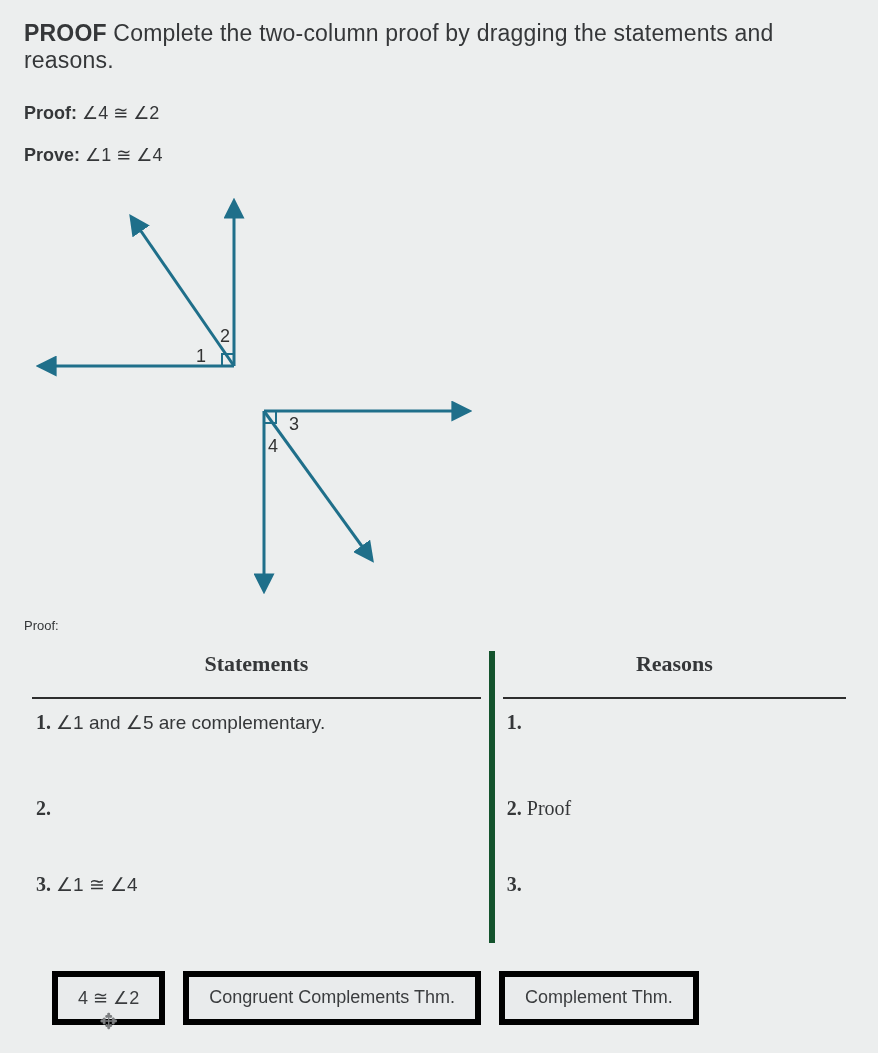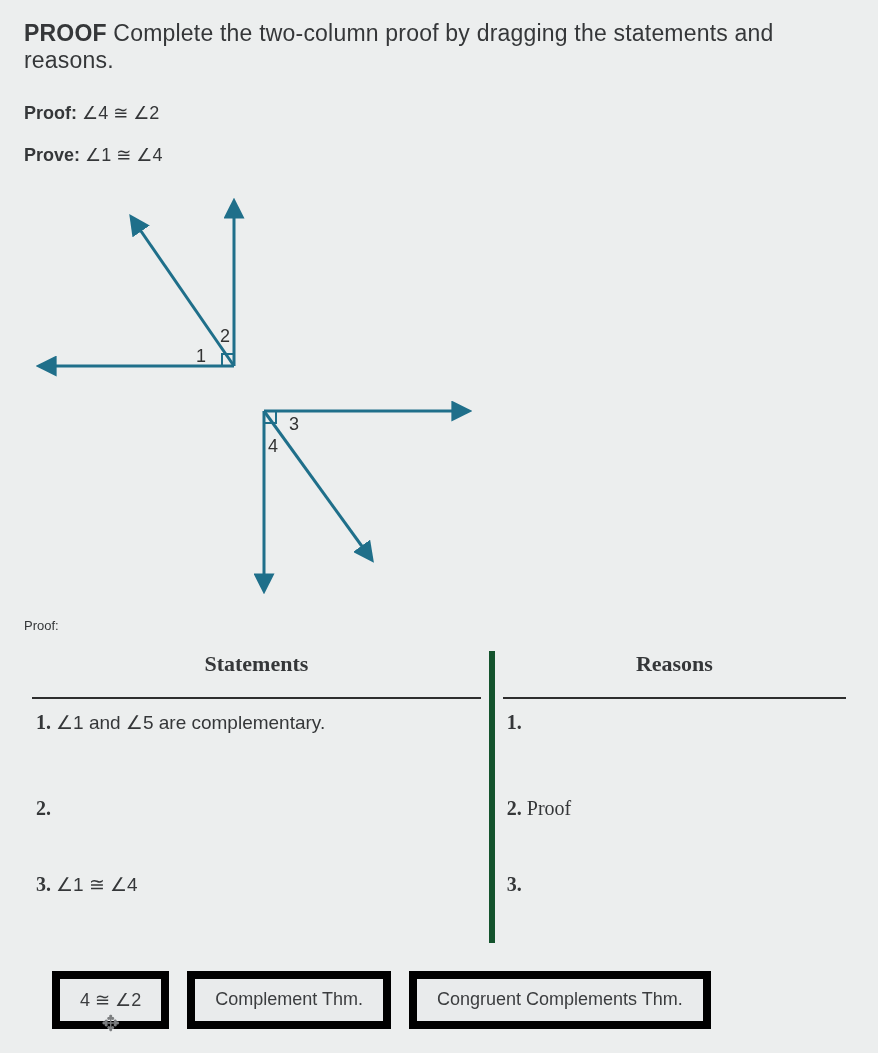--- a/index.html
+++ b/index.html
@@ -22,21 +22,21 @@
   .col.statements { flex: 0 0 56%; }
   .col.reasons { flex: 0 0 44%; border-left: 6px solid #14532d; }
   .col-head { font-family: Georgia, 'Times New Roman', serif; font-weight: 700; font-size: 22px; text-align: center; padding-bottom: 20px; }
   .hr { height: 2px; background: #2e2e2e; margin-bottom: 6px; }
   .row { font-family: Georgia, 'Times New Roman', serif; font-size: 20px; padding: 6px 4px 34px 4px; min-height: 76px; }
   .row .num { font-weight: 700; }
   .row .sub { font-family: Arial, sans-serif; font-size: 19px; }
   .drag-area { display: flex; gap: 18px; margin-top: 28px; padding: 0 28px; }
   .tile {
     background: #e9ebec;
-    border: 8px solid #000000;
+    border: 6px solid #000000;
     padding: 10px 20px;
     font-size: 18px;
     color: #3b3d3f;
     cursor: move;
     position: relative;
   }
   .move-icon {
     position: absolute;
     left: 50%; bottom: -16px; transform: translateX(-50%);
     font-size: 22px; color: #7c7e80;
@@ -120,18 +120,18 @@
     </div>
   </div>
 </div>
 
 <div class="drag-area">
   <div class="tile">
     <span class="angle">4 ≅ ∠2</span>
     <span class="move-icon">✥</span>
   </div>
   <div class="tile">
-    <span>Complement Thm.</span>
+    <span>Congruent Complements Thm.</span>
   </div>
   <div class="tile">
-    <span>Congruent Complements Thm.</span>
+    <span>Complement Thm.</span>
   </div>
 </div>
 
 </body></html>

